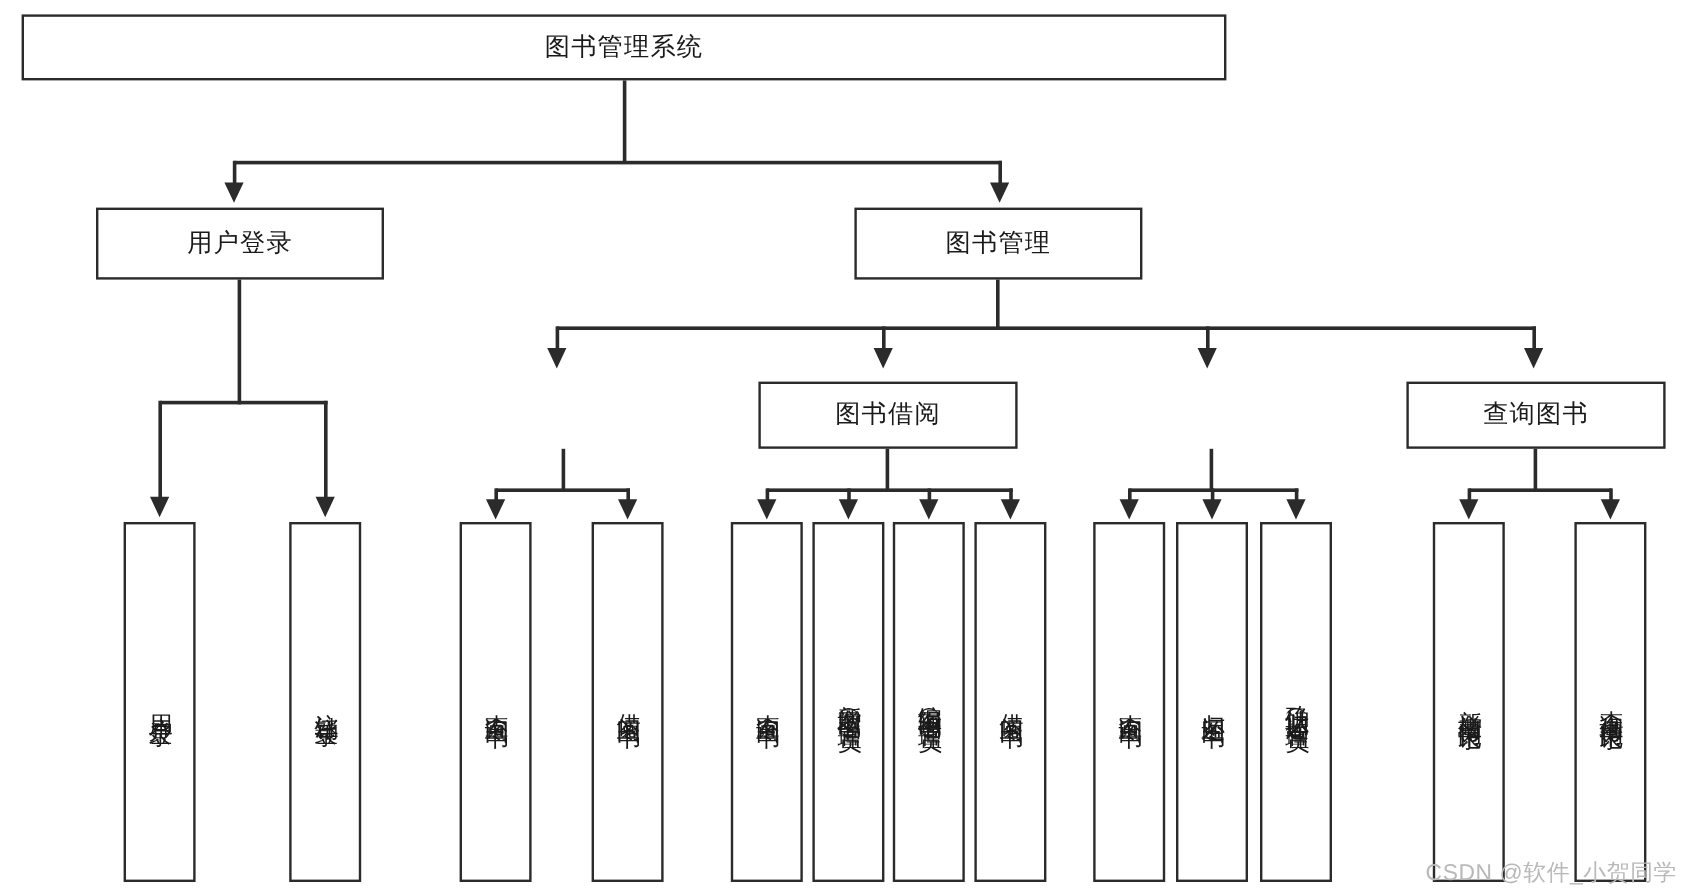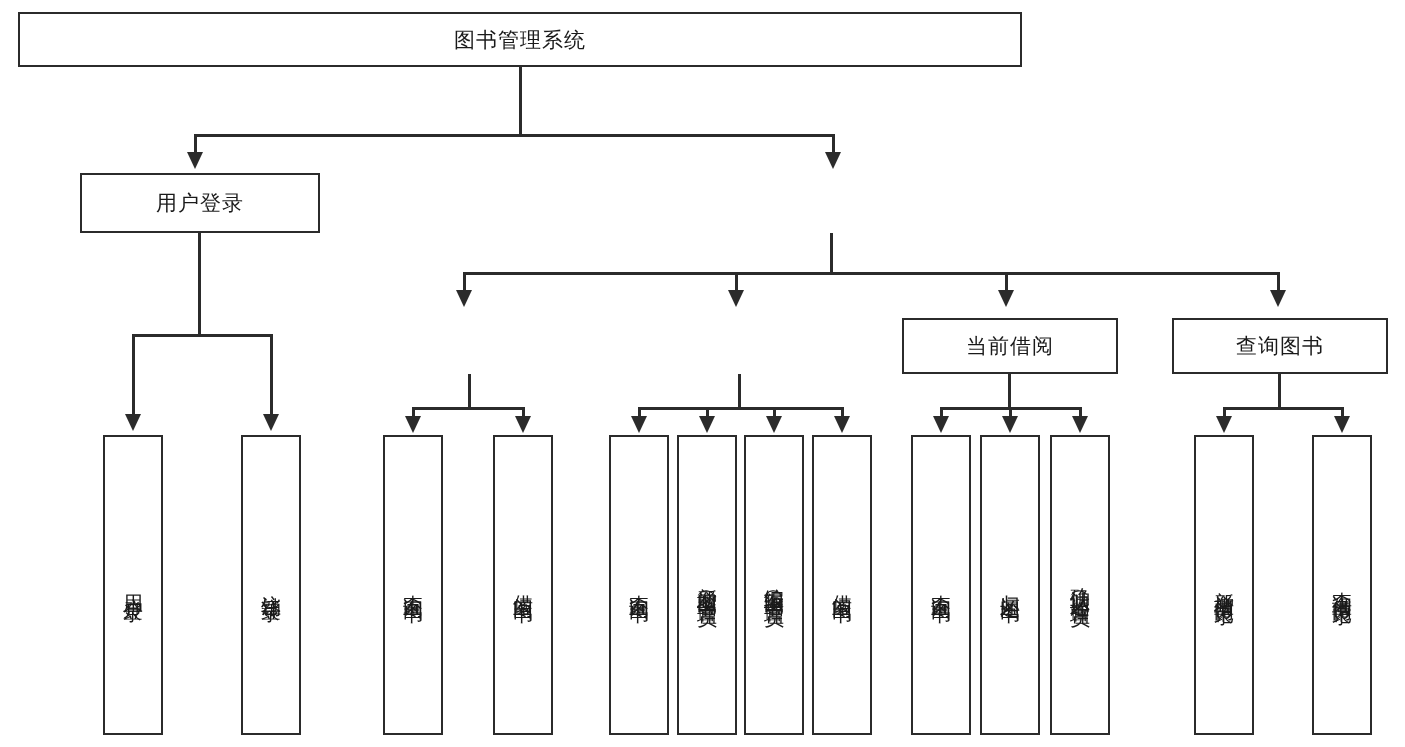--- a/index.html
+++ b/index.html
@@ -90,20 +90,23 @@
   <div class="vline" style="left:194px; top:134px; height:22px;"></div>
   <div class="arrow" style="left:187px; top:152px;"></div>
 
   <div class="vline" style="left:832px; top:134px; height:22px;"></div>
   <div class="arrow" style="left:825px; top:152px;"></div>
 
   <div class="node h" style="left:80px; top:173px; width:240px; height:60px;">
     <span>用户登录</span>
   </div>
 
+  <div class="node h" style="left:712px; top:173px; width:240px; height:60px;">
+    <span>图书管理</span>
+  </div>
 
   <div class="vline" style="left:198px; top:233px; height:104px;"></div>
   <div class="hline" style="left:133px; top:334px; width:140px;"></div>
   <div class="vline" style="left:132px; top:334px; height:82px;"></div>
   <div class="arrow" style="left:125px; top:414px;"></div>
   <div class="vline" style="left:270px; top:334px; height:82px;"></div>
   <div class="arrow" style="left:263px; top:414px;"></div>
 
   <div class="vline" style="left:830px; top:233px; height:42px;"></div>
   <div class="hline" style="left:464px; top:272px; width:816px;"></div>
@@ -113,22 +116,22 @@
 
   <div class="vline" style="left:735px; top:272px; height:22px;"></div>
   <div class="arrow" style="left:728px; top:290px;"></div>
 
   <div class="vline" style="left:1005px; top:272px; height:22px;"></div>
   <div class="arrow" style="left:998px; top:290px;"></div>
 
   <div class="vline" style="left:1277px; top:272px; height:22px;"></div>
   <div class="arrow" style="left:1270px; top:290px;"></div>
 
-  <div class="node h" style="left:902px; top:318px; width:216px; height:56px;">
-    <span>当前借阅</span>
+  <div class="node h" style="left:632px; top:318px; width:216px; height:56px;">
+    <span>图书借阅</span>
   </div>
   <div class="node h" style="left:1172px; top:318px; width:216px; height:56px;">
     <span>查询图书</span>
   </div>
 
   <div class="vline" style="left:468px; top:374px; height:36px;"></div>
   <div class="hline" style="left:413px; top:407px; width:112px;"></div>
   <div class="vline" style="left:412px; top:407px; height:12px;"></div>
   <div class="arrow" style="left:405px; top:416px;"></div>
   <div class="vline" style="left:522px; top:407px; height:12px;"></div>
@@ -198,14 +201,15 @@
     <span class="vtxt">确认归还（管理员）</span>
   </div>
 
   <div class="node v" style="left:1194px; top:435px; width:60px; height:300px;">
     <span class="vtxt">新增借阅记录</span>
   </div>
   <div class="node v" style="left:1312px; top:435px; width:60px; height:300px;">
     <span class="vtxt">查询借阅记录</span>
   </div>
 
+  <div id="watermark" style="left:1188px; top:714px;">CSDN @软件_小贺同学</div>
 
 </div>
 
 </body></html>

